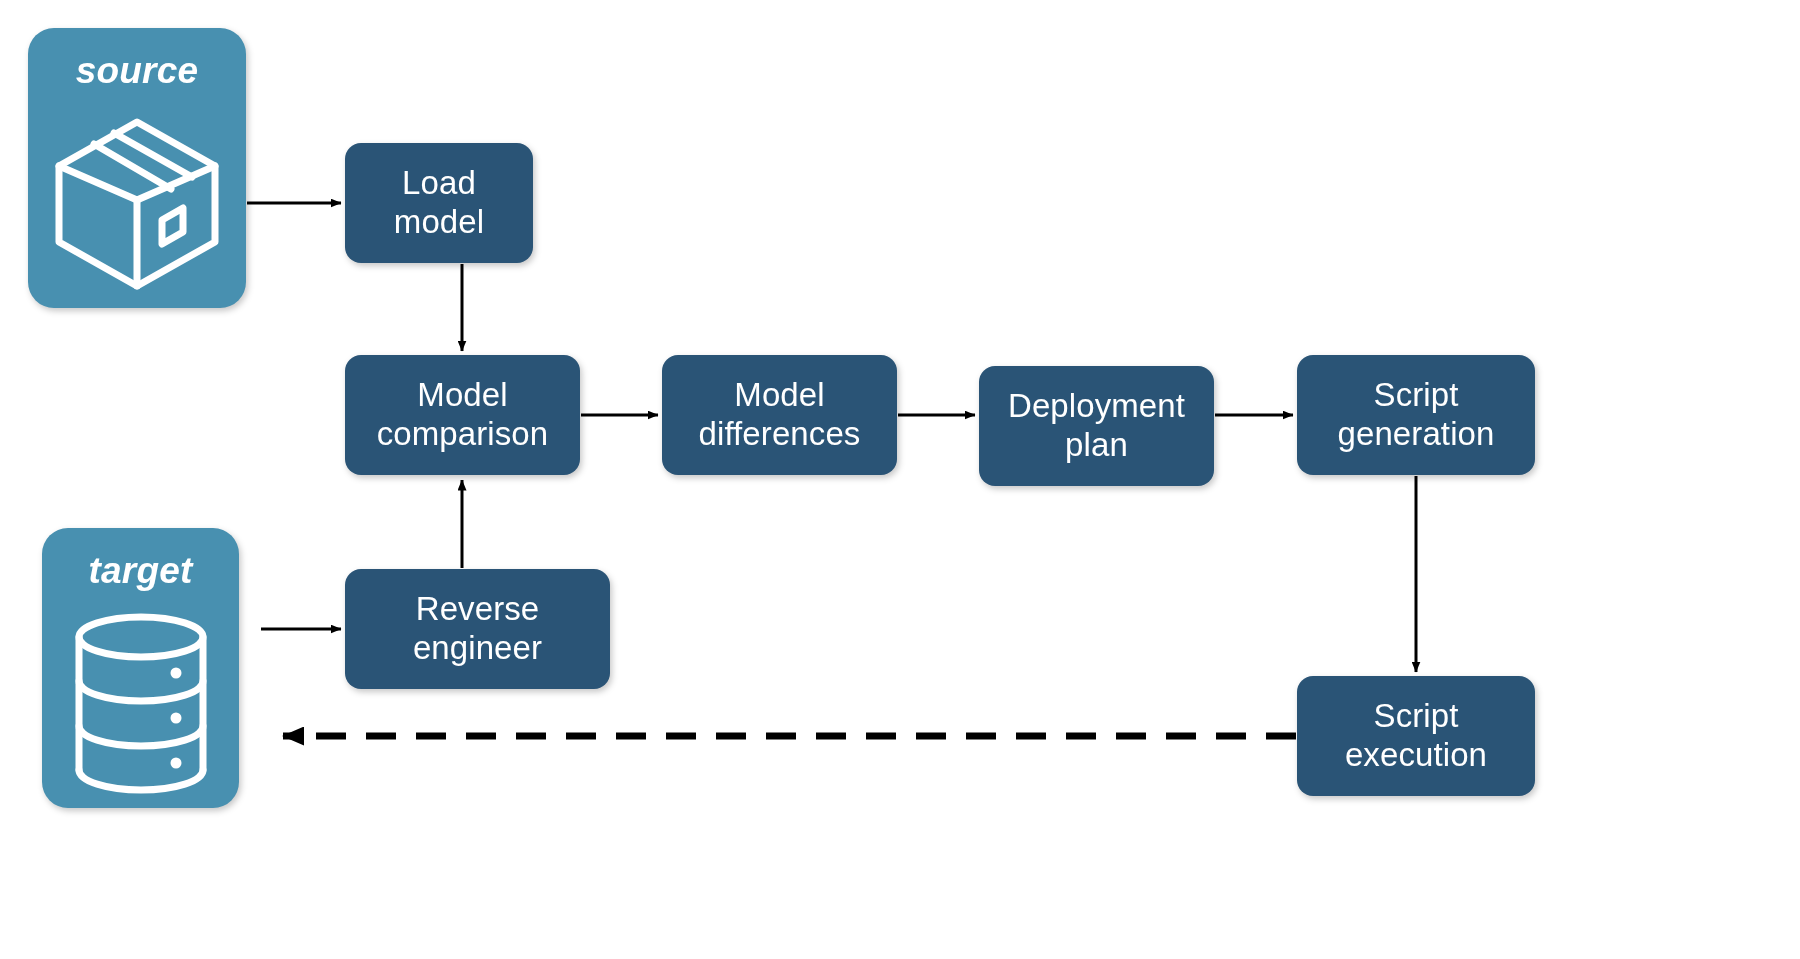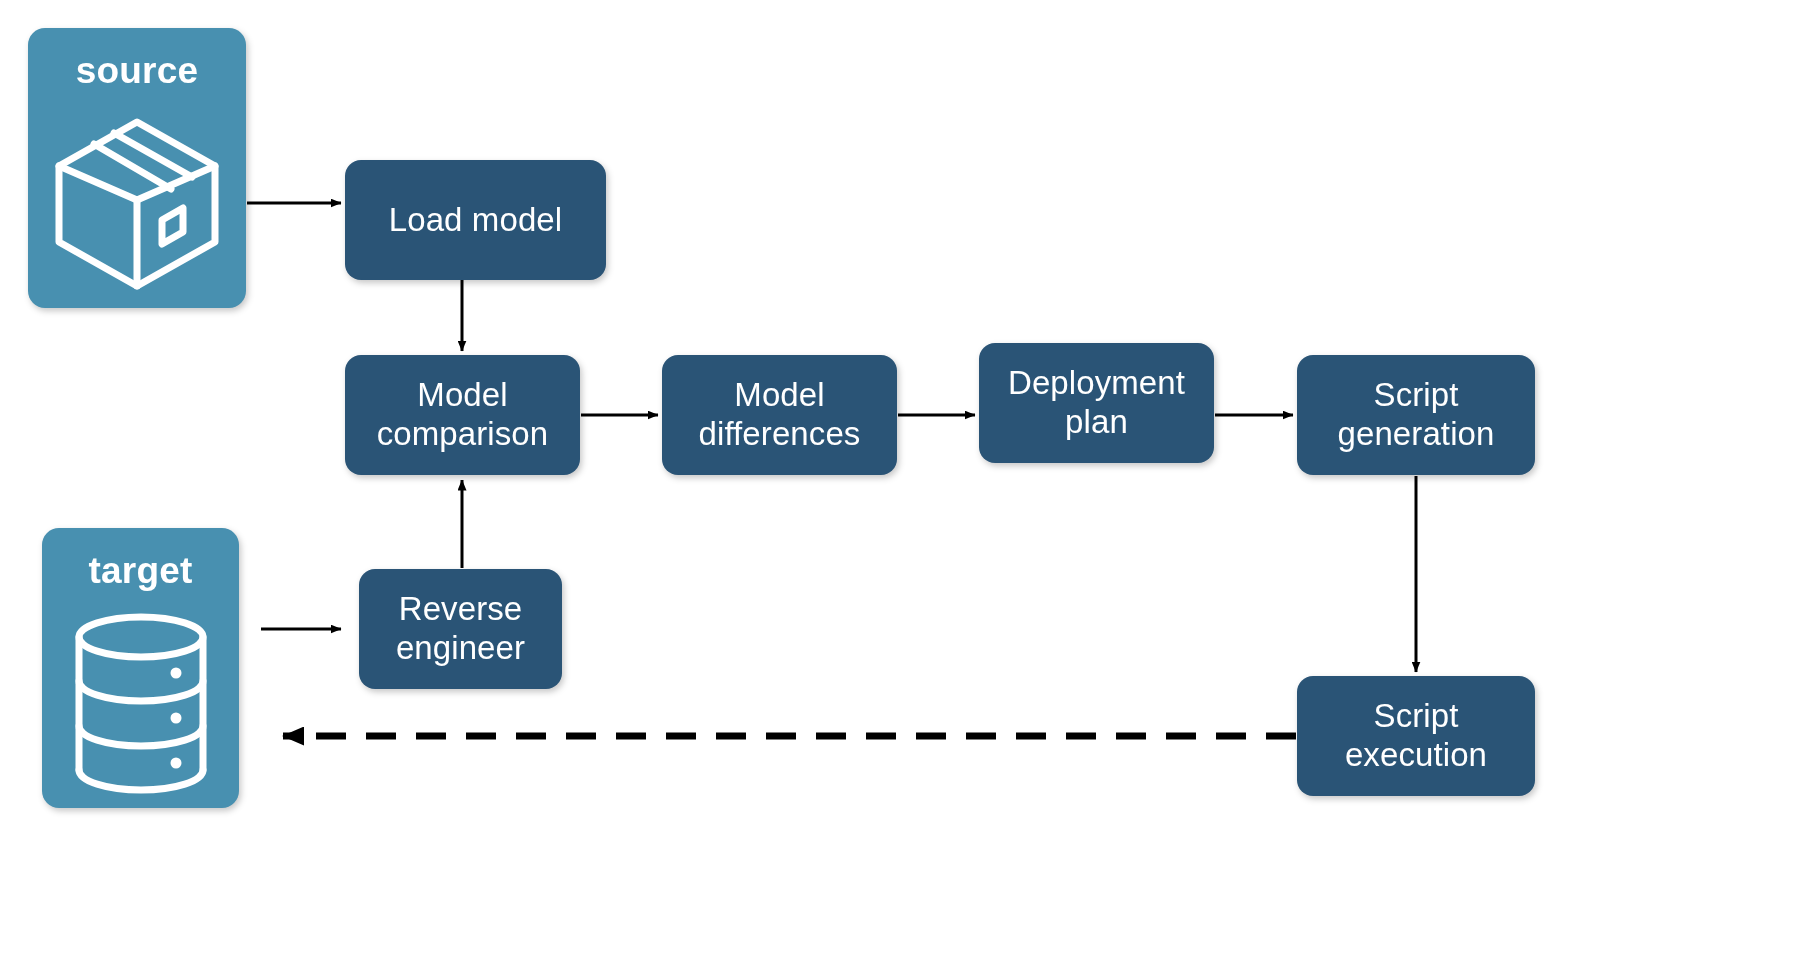--- a/index.html
+++ b/index.html
@@ -41,24 +41,25 @@
   .node.process {
     background: #2a5476;
     border-radius: 16px;
     font-size: 33px;
     line-height: 1.18;
     font-weight: 400;
     letter-spacing: 0.1px;
   }
   .node.endpoint {
     background: #4890b0;
-    border-radius: 17px;
+    border-radius: 26px;
     flex-direction: column;
     justify-content: space-between;
     padding-top: 22px;
+    font-style: italic;
   }
   .endpoint-label {
     font-size: 37px;
     font-weight: bold;
     color: #ffffff;
     letter-spacing: 0.2px;
     margin-bottom: 6px;
   }
   .endpoint-icon {
     flex: 1 1 auto;
@@ -69,26 +70,26 @@
   }
   .node.process .node-label {
     display: block;
     white-space: pre-line;
     padding: 0 10px;
   }
 
   
   #node-source        { left: 28px;   top: 28px;  width: 218px; height: 280px; }
   #node-target        { left: 42px;   top: 528px; width: 197px; height: 280px; }
-  #node-load-model    { left: 345px;  top: 160px; width: 261px; height: 120px; }
+  #node-load-model    { left: 345px;  top: 143px; width: 188px; height: 120px; }
   #node-model-comparison { left: 345px; top: 355px; width: 235px; height: 120px; }
   #node-model-differences{ left: 662px; top: 355px; width: 235px; height: 120px; }
-  #node-deployment-plan  { left: 979px; top: 343px; width: 235px; height: 120px; }
+  #node-deployment-plan  { left: 979px; top: 366px; width: 235px; height: 120px; }
   #node-script-generation{ left: 1297px; top: 355px; width: 238px; height: 120px; }
-  #node-reverse-engineer { left: 359px; top: 569px; width: 203px; height: 120px; }
+  #node-reverse-engineer { left: 345px; top: 569px; width: 265px; height: 120px; }
   #node-script-execution { left: 1297px; top: 676px; width: 238px; height: 120px; }
 </style>
 </head>
 <body>
 
 <div id="diagram-canvas">
 
   <svg id="edge-layer" viewBox="0 0 1800 959" width="1800" height="959" xmlns="http://www.w3.org/2000/svg">
     <defs>
       <marker id="arrowSolid" markerWidth="11" markerHeight="9" refX="10.5" refY="4.5" orient="auto" markerUnits="userSpaceOnUse">

